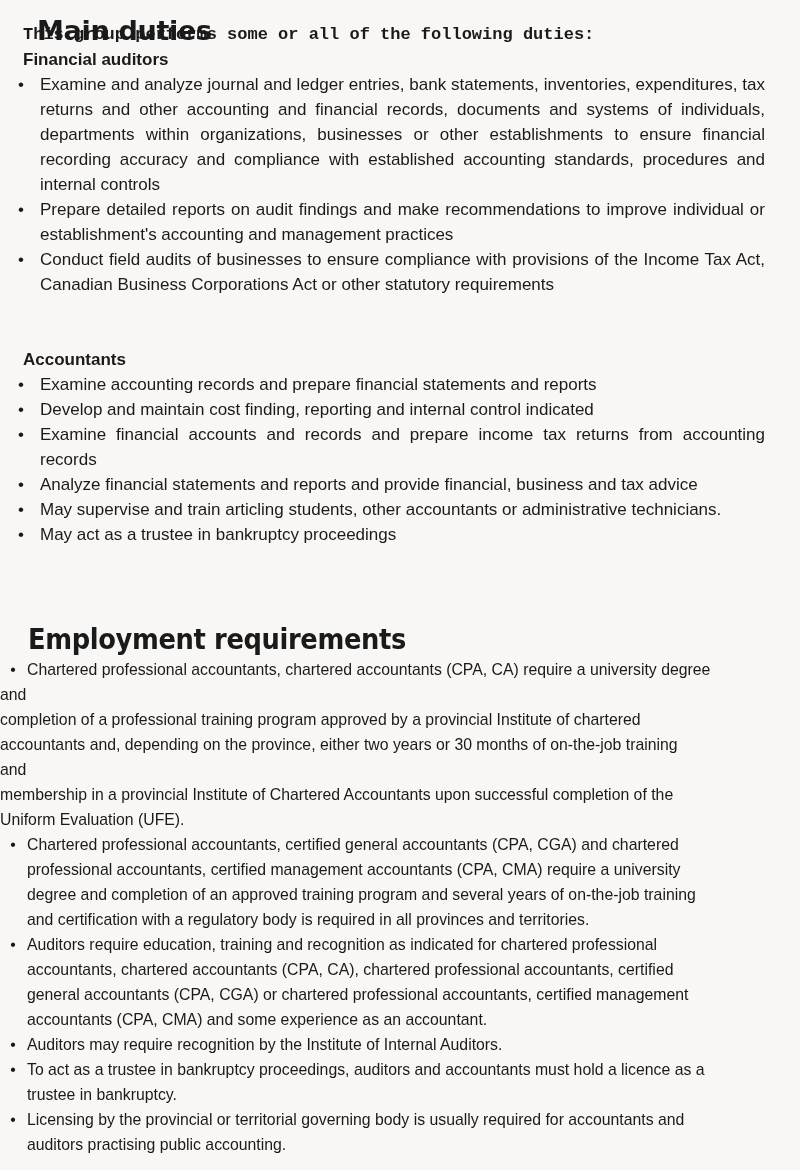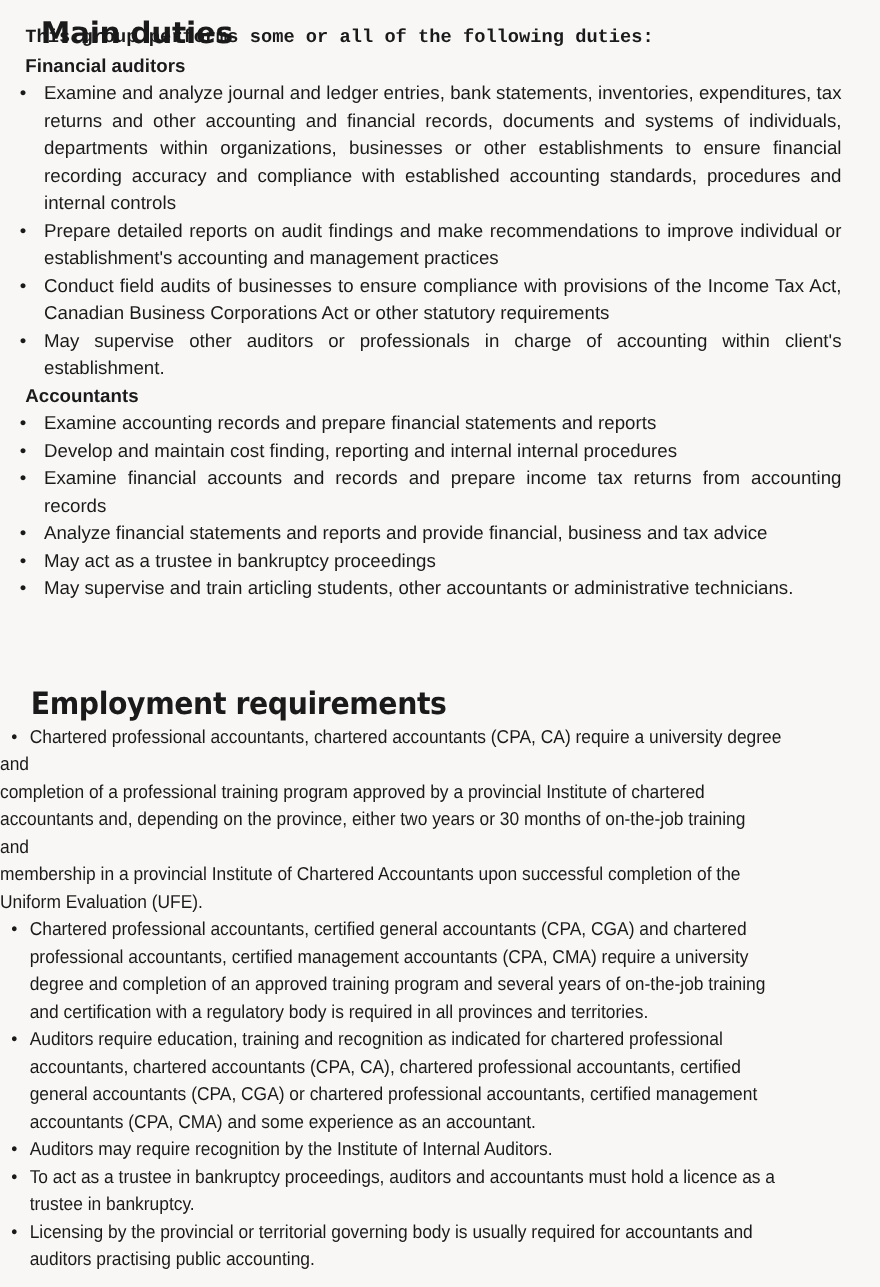--- a/index.html
+++ b/index.html
@@ -54,31 +54,30 @@
 <body>
 
 <h1 class="h1">Main duties</h1>
 <p class="intro">This group performs some or all of the following duties:</p>
 
 <p class="sub" style="top:47px">Financial auditors</p>
 <ul class="duties" style="top:72px">
   <li>Examine and analyze journal and ledger entries, bank statements, inventories, expenditures, tax returns and other accounting and financial records, documents and systems of individuals, departments within organizations, businesses or other establishments to ensure financial recording accuracy and compliance with established accounting standards, procedures and internal controls</li>
   <li>Prepare detailed reports on audit findings and make recommendations to improve individual or establishment's accounting and management practices</li>
   <li>Conduct field audits of businesses to ensure compliance with provisions of the Income Tax Act, Canadian Business Corporations Act or other statutory requirements</li>
-  <li>May supervise other auditors or professionals in charge of accounting within client's establishment.</li>
 </ul>
 
 <p class="sub" style="top:347px">Accountants</p>
 <ul class="duties" style="top:372px">
   <li>Examine accounting records and prepare financial statements and reports</li>
-  <li>Develop and maintain cost finding, reporting and internal internal procedures</li>
+  <li>Develop and maintain cost finding, reporting and internal control indicated</li>
   <li>Examine financial accounts and records and prepare income tax returns from accounting records</li>
   <li>Analyze financial statements and reports and provide financial, business and tax advice</li>
+  <li>May supervise and train articling students, other accountants or administrative technicians.</li>
   <li>May act as a trustee in bankruptcy proceedings</li>
-  <li>May supervise and train articling students, other accountants or administrative technicians.</li>
 </ul>
 
 <h2 class="h2">Employment requirements</h2>
 
 <div class="emp" id="emp">
     <div>
       <div class="line ind"><span class="bul">Chartered professional accountants, chartered accountants (CPA, CA) require a university degree</span></div>
       <div class="line"><span>and</span></div>
       <div class="line"><span>completion of a professional training program approved by a provincial Institute of chartered</span></div>
       <div class="line"><span>accountants and, depending on the province, either two years or 30 months of on-the-job training</span></div>

